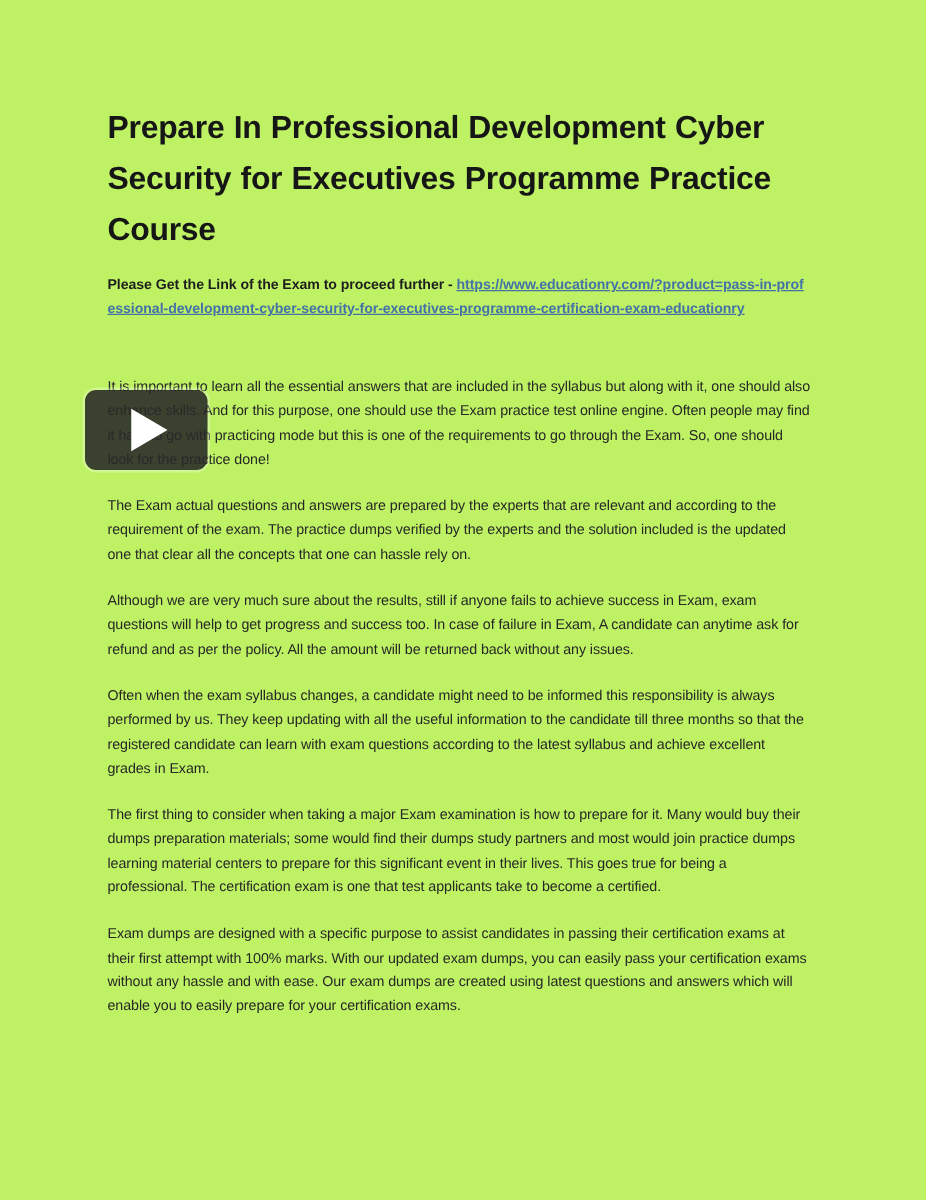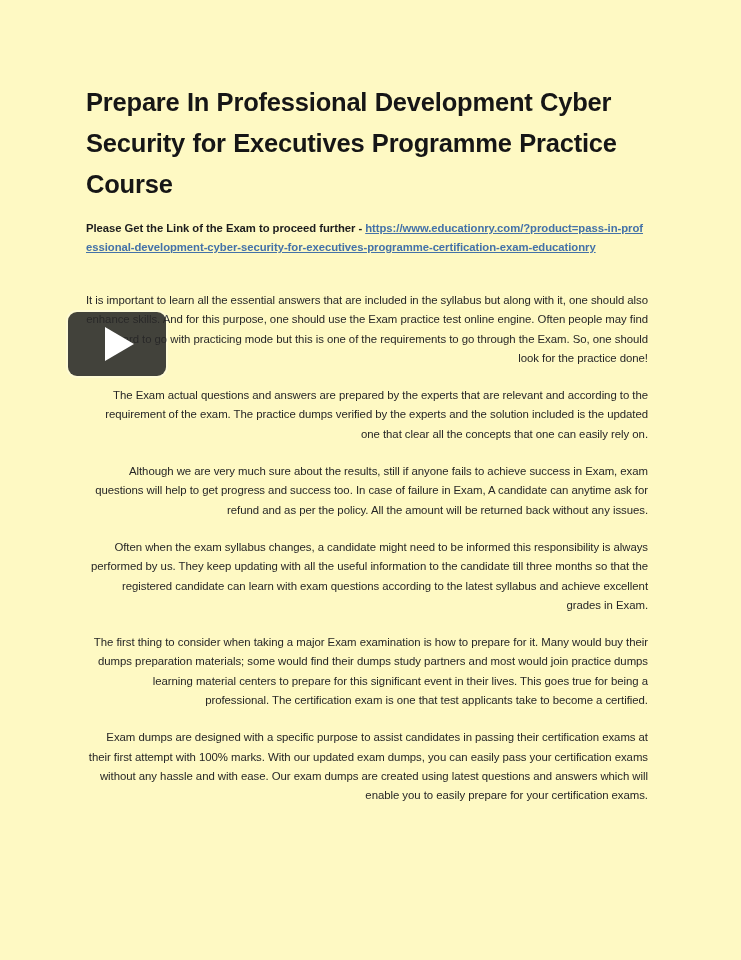--- a/index.html
+++ b/index.html
@@ -12,21 +12,21 @@
     height: 960px;
     font-family: "Liberation Sans", sans-serif;
     color: #1a1a1a;
     position: relative;
     overflow: hidden;
   }
 
   .page {
     position: absolute;
     inset: 0;
-    background: #fef9c3;
+    background: #bef264;
   }
 
   .content {
     position: absolute;
     left: 86px;
     top: 82px;
     width: 562px;
   }
 
   .doc-title {
@@ -37,38 +37,38 @@
     color: #161616;
     margin: 0 0 14px 0;
     word-spacing: 0.5px;
   }
 
   .link-block {
     font-size: 11.3px;
     font-weight: bold;
     line-height: 19px;
     color: #1d1d1d;
-    margin: 0 0 34px 0;
+    margin: 0 0 44px 0;
     letter-spacing: -0.05px;
   }
 
   .link-block .url {
     color: #4472a8;
     text-decoration: underline;
     font-weight: bold;
     word-break: break-all;
   }
 
   .para {
     font-size: 11.4px;
     line-height: 19.3px;
     color: #262626;
     margin: 0 0 18px 0;
     letter-spacing: -0.05px;
-    text-align: right;
+    text-align: left;
   }
 
   .para:last-child {
     margin-bottom: 11px;
   }
 
   
   .video-overlay {
     position: absolute;
     left: 68px;
@@ -101,21 +101,21 @@
   <div class="content">
 
     <h1 class="doc-title">Prepare In Professional Development Cyber Security for Executives Programme Practice Course</h1>
 
     <p class="link-block">
       <span>Please Get the Link of the Exam to proceed further - </span><span class="url">https://www.educationry.com/?product=pass-in-professional-development-cyber-security-for-executives-programme-certification-exam-educationry</span>
     </p>
 
     <p class="para">It is important to learn all the essential answers that are included in the syllabus but along with it, one should also enhance skills. And for this purpose, one should use the Exam practice test online engine. Often people may find it hard to go with practicing mode but this is one of the requirements to go through the Exam. So, one should look for the practice done!</p>
 
-    <p class="para">The Exam actual questions and answers are prepared by the experts that are relevant and according to the requirement of the exam. The practice dumps verified by the experts and the solution included is the updated one that clear all the concepts that one can easily rely on.</p>
+    <p class="para">The Exam actual questions and answers are prepared by the experts that are relevant and according to the requirement of the exam. The practice dumps verified by the experts and the solution included is the updated one that clear all the concepts that one can hassle rely on.</p>
 
     <p class="para">Although we are very much sure about the results, still if anyone fails to achieve success in Exam, exam questions will help to get progress and success too. In case of failure in Exam, A candidate can anytime ask for refund and as per the policy. All the amount will be returned back without any issues.</p>
 
     <p class="para">Often when the exam syllabus changes, a candidate might need to be informed this responsibility is always performed by us. They keep updating with all the useful information to the candidate till three months so that the registered candidate can learn with exam questions according to the latest syllabus and achieve excellent grades in Exam.</p>
 
     <p class="para">The first thing to consider when taking a major Exam examination is how to prepare for it. Many would buy their dumps preparation materials; some would find their dumps study partners and most would join practice dumps learning material centers to prepare for this significant event in their lives. This goes true for being a professional. The certification exam is one that test applicants take to become a certified.</p>
 
     <p class="para">Exam dumps are designed with a specific purpose to assist candidates in passing their certification exams at their first attempt with 100% marks. With our updated exam dumps, you can easily pass your certification exams without any hassle and with ease. Our exam dumps are created using latest questions and answers which will enable you to easily prepare for your certification exams.</p>
 
   </div>

